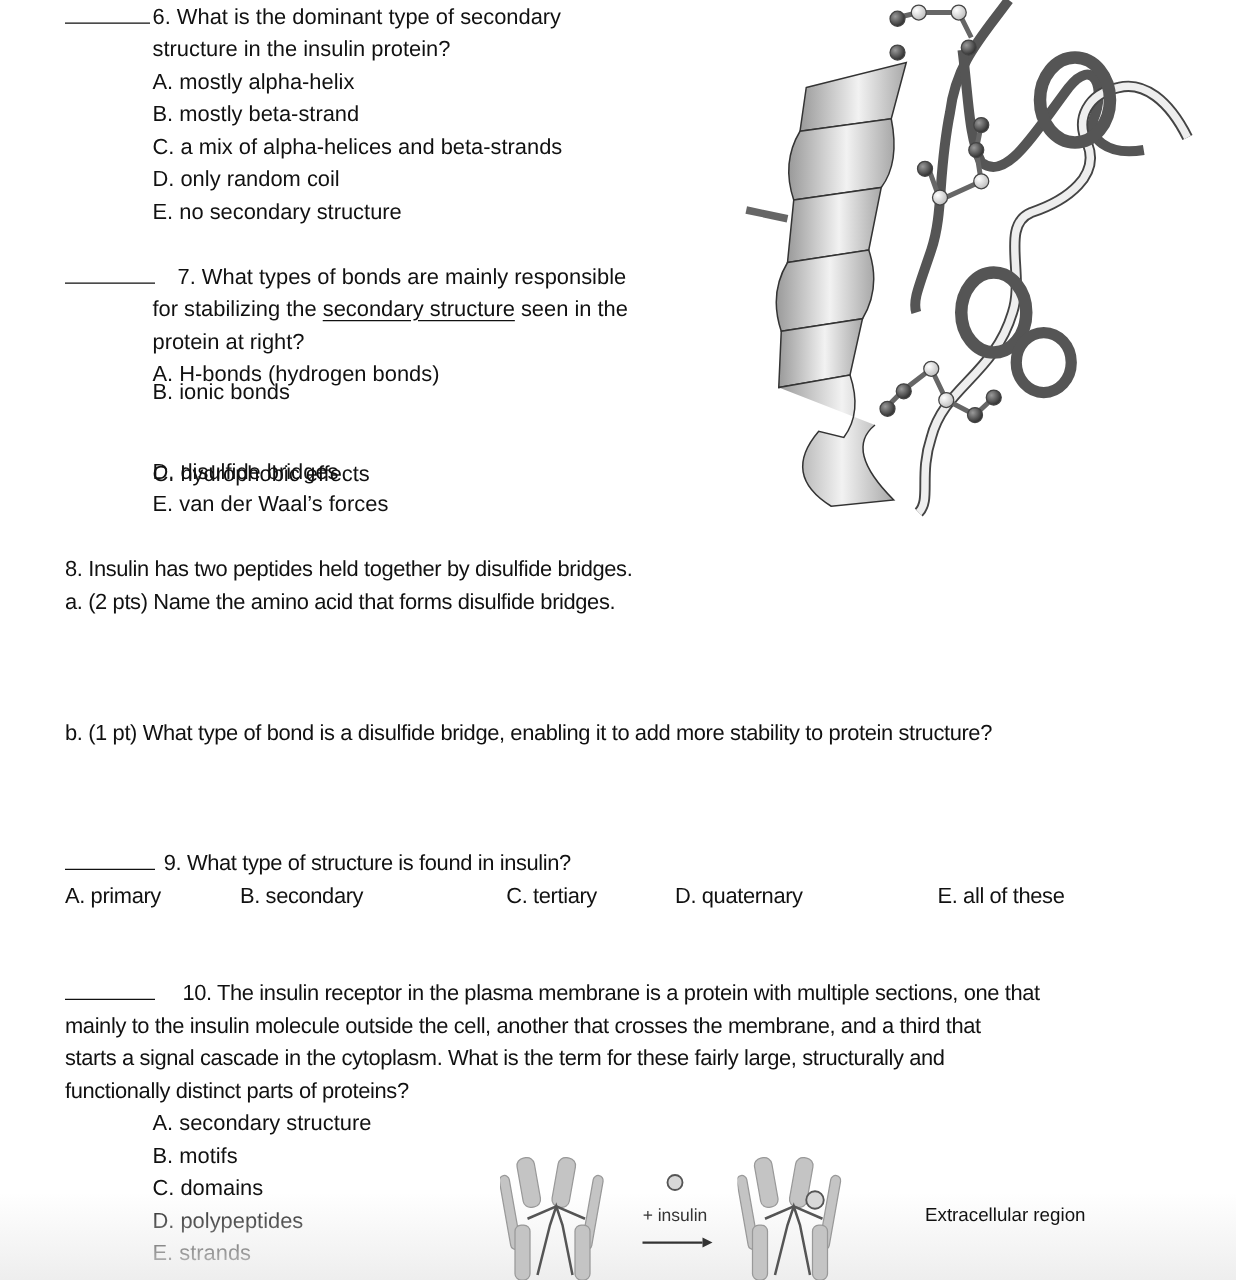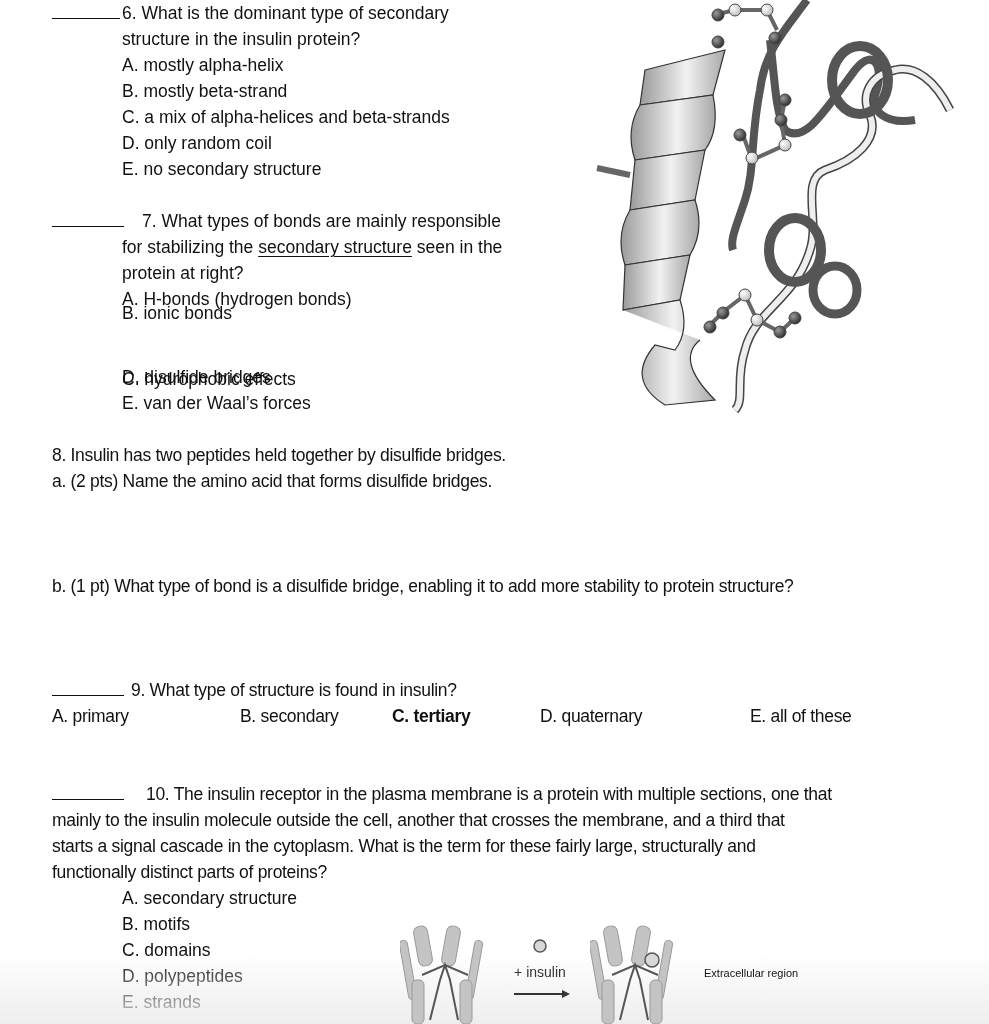--- a/index.html
+++ b/index.html
@@ -108,22 +108,22 @@
 <div class="cond">
   <div class="abs" style="left:52px; top:442px;">8. Insulin has two peptides held together by disulfide bridges.</div>
   <div class="abs" style="left:52px; top:468px;">a. (2 pts) Name the amino acid that forms disulfide bridges.</div>
   <div class="abs" style="left:52px; top:573px;">b. (1 pt) What type of bond is a disulfide bridge, enabling it to add more stability to protein structure?</div>
 </div>
 
 <div class="cond">
   <span class="abs blank" style="left:52px; top:677px; width:72px;"></span>
   <div class="abs" style="left:131px; top:677px;">9. What type of structure is found in insulin?</div>
   <div class="abs" style="left:52px; top:703px;">A. primary</div>
-  <div class="abs" style="left:192px; top:703px;margin-left:48px;">B. secondary</div>
-  <div class="abs" style="left:392px; top:703px;font-weight:bold;">C. tertiary</div>
+  <div class="abs" style="left:192px; top:703px;">B. secondary</div>
+  <div class="abs" style="left:405px; top:703px;">C. tertiary</div>
   <div class="abs" style="left:540px; top:703px;">D. quaternary</div>
   <div class="abs" style="left:750px; top:703px;">E. all of these</div>
 </div>
 
 <div>
   <span class="abs blank" style="left:52px; top:781px; width:72px;"></span>
   <div class="abs cond" style="left:146px; top:781px;">10. The insulin receptor in the plasma membrane is a protein with multiple sections, one that</div>
   <div class="abs cond" style="left:52px; top:807px;">mainly to the insulin molecule outside the cell, another that crosses the membrane, and a third that</div>
   <div class="abs cond" style="left:52px; top:833px;">starts a signal cascade in the cytoplasm.  What is the term for these fairly large, structurally and</div>
   <div class="abs cond" style="left:52px; top:859px;">functionally distinct parts of proteins?</div>
@@ -161,14 +161,14 @@
       <rect x="16" y="6" width="14" height="40" rx="6" transform="rotate(-10 23 26)"></rect>
       <rect x="44" y="6" width="14" height="40" rx="6" transform="rotate(10 51 26)"></rect>
       <rect x="70" y="20" width="8" height="60" rx="4" transform="rotate(10 74 50)"></rect>
       <rect x="12" y="60" width="12" height="44" rx="5"></rect>
       <rect x="60" y="60" width="12" height="44" rx="5"></rect>
     </g>
     <path d="M30,100 L40,60 L45,45 L50,60 L58,100" stroke="#555" stroke-width="2" fill="none"></path>
     <path d="M22,55 L45,45 L68,55" stroke="#555" stroke-width="2" fill="none"></path>
     <circle cx="62" cy="40" r="7" fill="#d8d8d8" stroke="#555" stroke-width="1.5"></circle>
   </svg>
-  <div class="abs" style="left:704px; top:960px; font-size:11px;">Extracellular  region</div>
+  <div class="abs" style="left:740px; top:960px; font-size:15px;">Extracellular  region</div>
 </div>
 
 </body></html>

